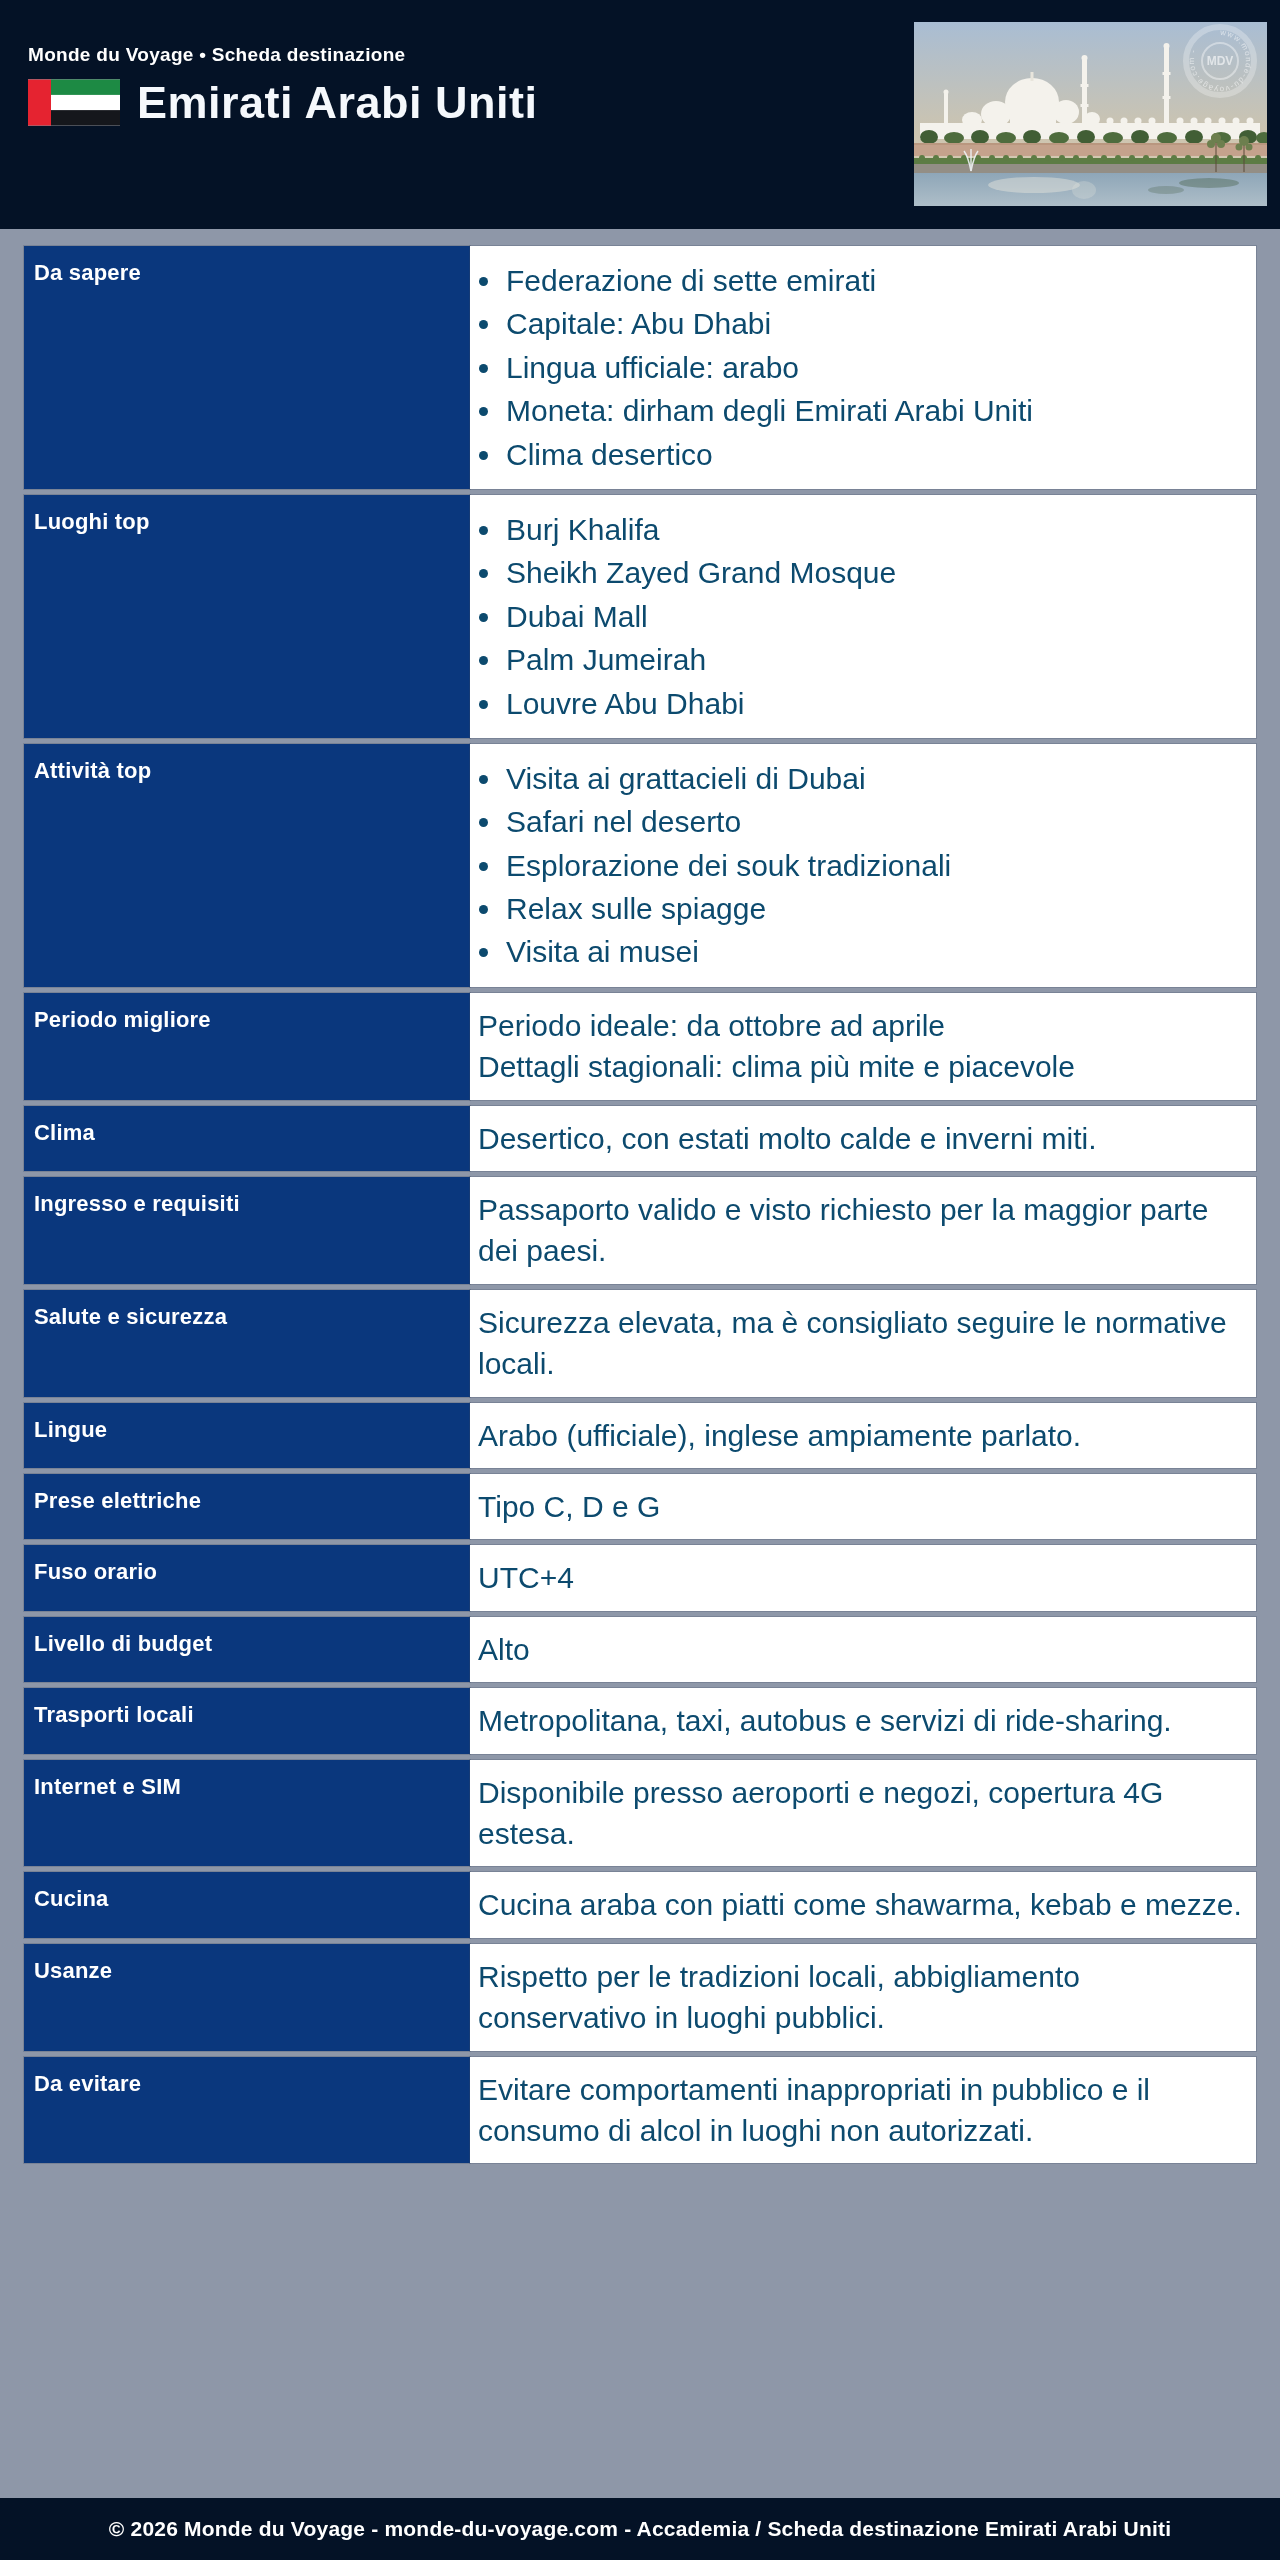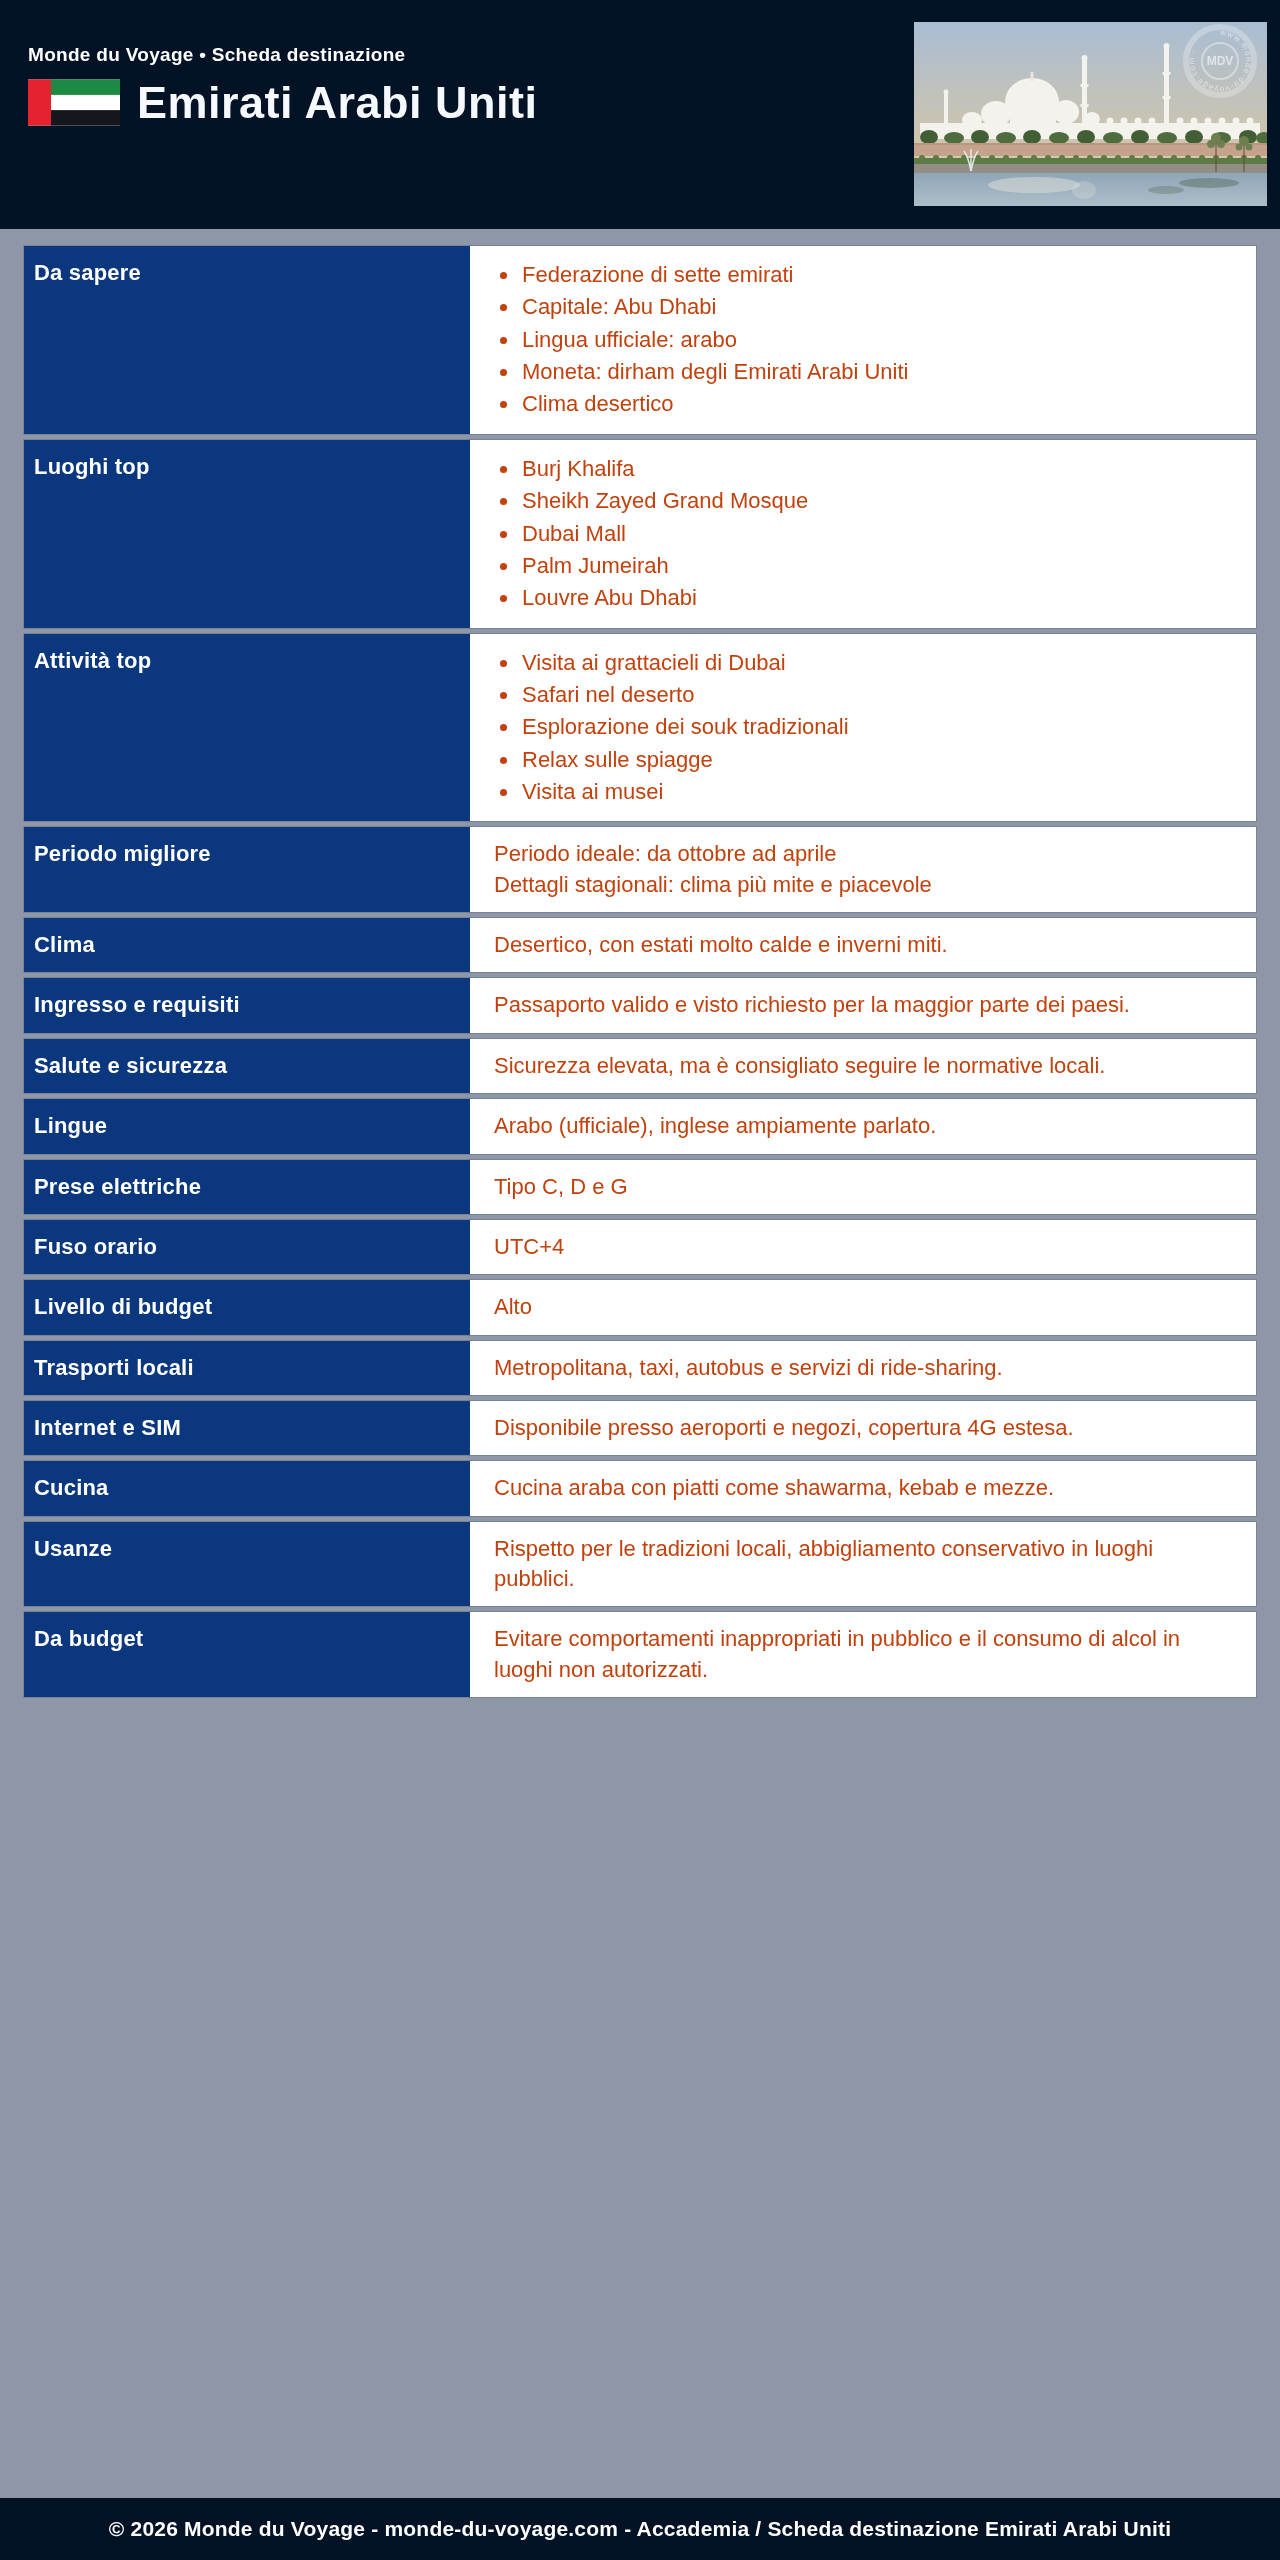--- a/index.html
+++ b/index.html
@@ -26,23 +26,23 @@
   .main { flex: 1 1 auto; box-sizing: border-box; padding: 11px 24px 0 24px; }
   table.info { width: 100%; border-collapse: separate; border-spacing: 0 6px; table-layout: fixed; }
   th.row-label {
     width: 446px; box-sizing: border-box;
     background: #0a377d; color: #ffffff;
     font-size: 22px; font-weight: bold; text-align: left; vertical-align: top;
     padding: 14px 10px; letter-spacing: 0.2px;
     box-shadow: 0 0 0 1px rgba(60,70,95,0.25);
   }
   td.row-content {
-    background: #ffffff; color: #c2410c;
-    font-size: 22px; line-height: 1.38; vertical-align: middle;
-    padding: 12px 24px; box-sizing: border-box;
+    background: #ffffff; color: #0c4a6e;
+    font-size: 30px; line-height: 1.38; vertical-align: middle;
+    padding: 12px 8px; box-sizing: border-box;
     box-shadow: 0 0 0 1px rgba(60,70,95,0.25);
   }
   td.row-content ul { margin: 0; padding-left: 26px; }
   td.row-content li { margin: 2px 0; padding-left: 2px; }
   
   .footer {
     flex: none; height: 62px; background: #041226;
     display: flex; align-items: center; justify-content: center;
   }
   .footer-text { color: #ffffff; font-size: 21px; font-weight: bold; letter-spacing: 0.2px; }
@@ -293,21 +293,21 @@
     <th class="row-label">Cucina</th>
     <td class="row-content">Cucina araba con piatti come shawarma, kebab e mezze.</td>
   </tr>
 
   <tr>
     <th class="row-label">Usanze</th>
     <td class="row-content">Rispetto per le tradizioni locali, abbigliamento conservativo in luoghi pubblici.</td>
   </tr>
 
   <tr>
-    <th class="row-label">Da budget</th>
+    <th class="row-label">Da evitare</th>
     <td class="row-content">Evitare comportamenti inappropriati in pubblico e il consumo di alcol in luoghi non autorizzati.</td>
   </tr>
 </tbody>
     </table>
   </div>
 
   <div class="footer">
     <div class="footer-text">© 2026 Monde du Voyage - monde-du-voyage.com - Accademia / Scheda destinazione Emirati Arabi Uniti</div>
   </div>
 

